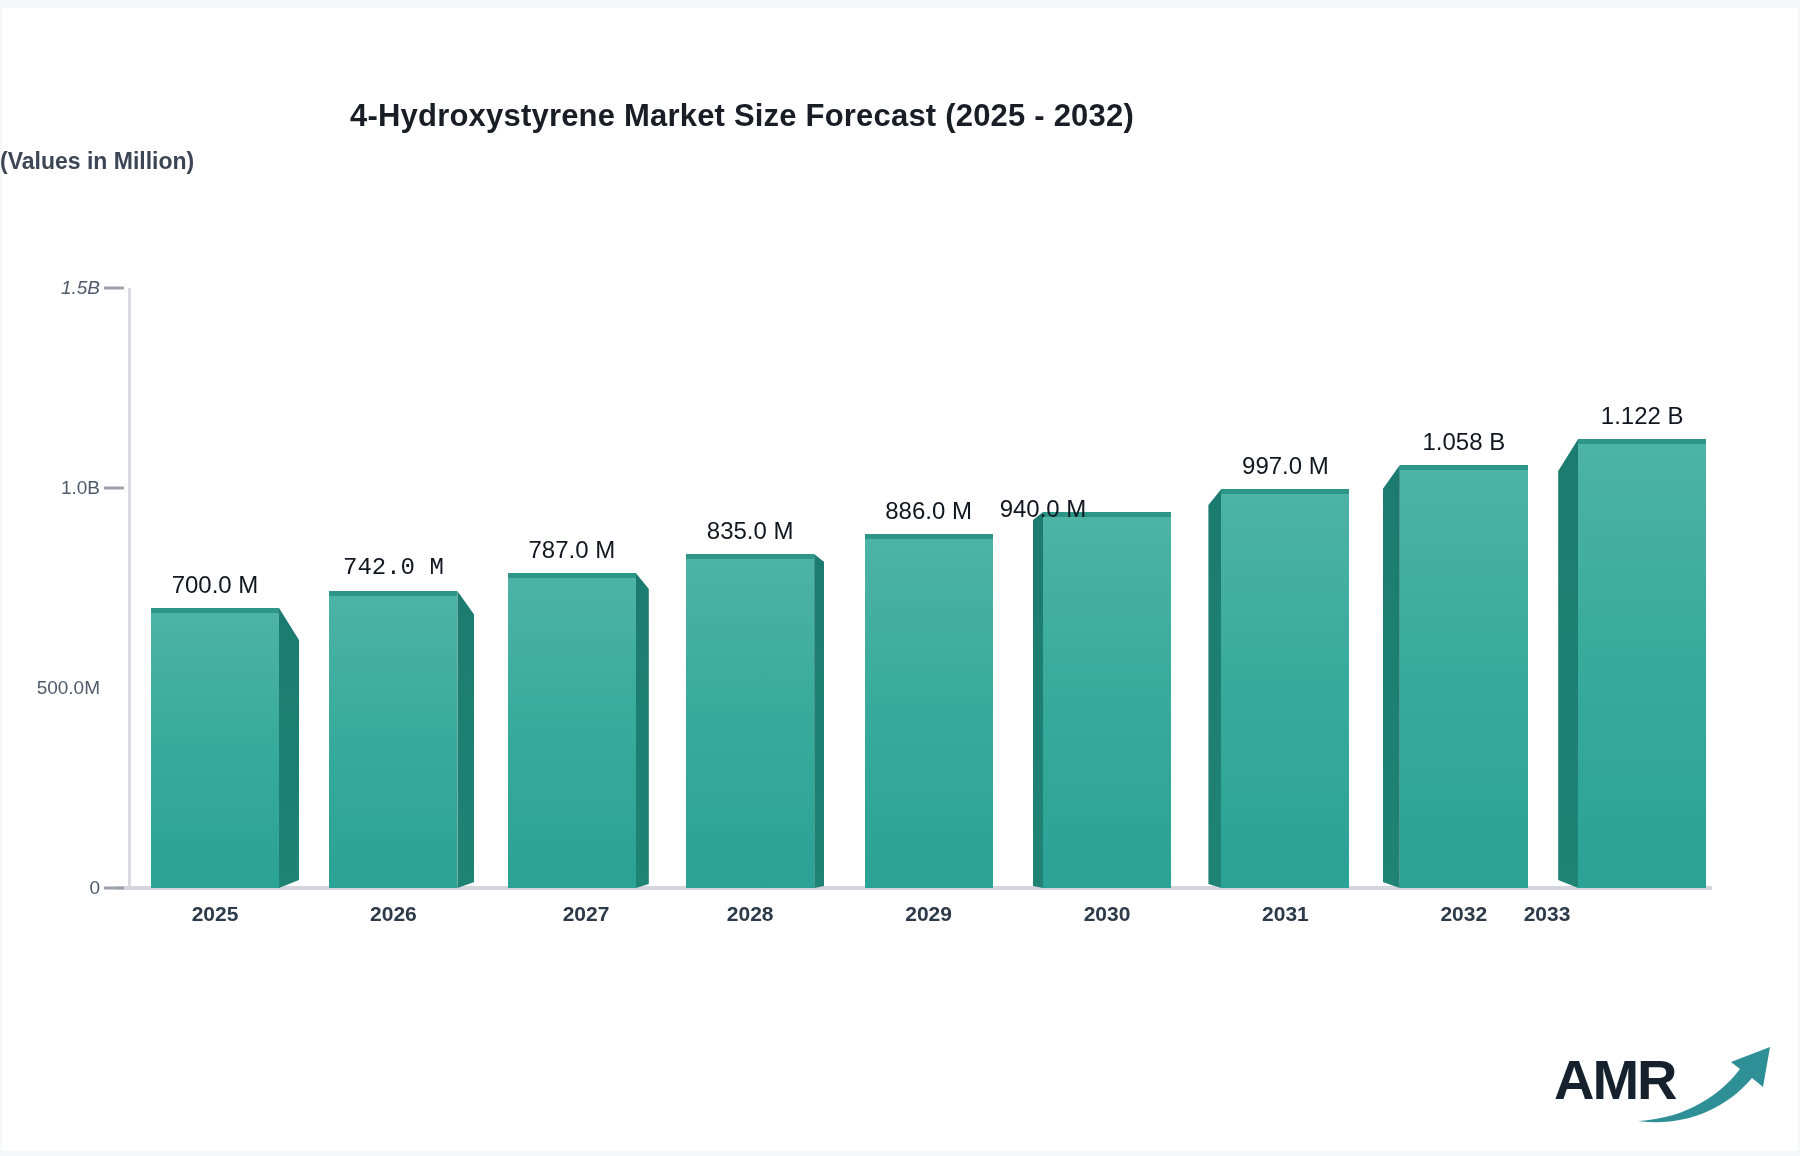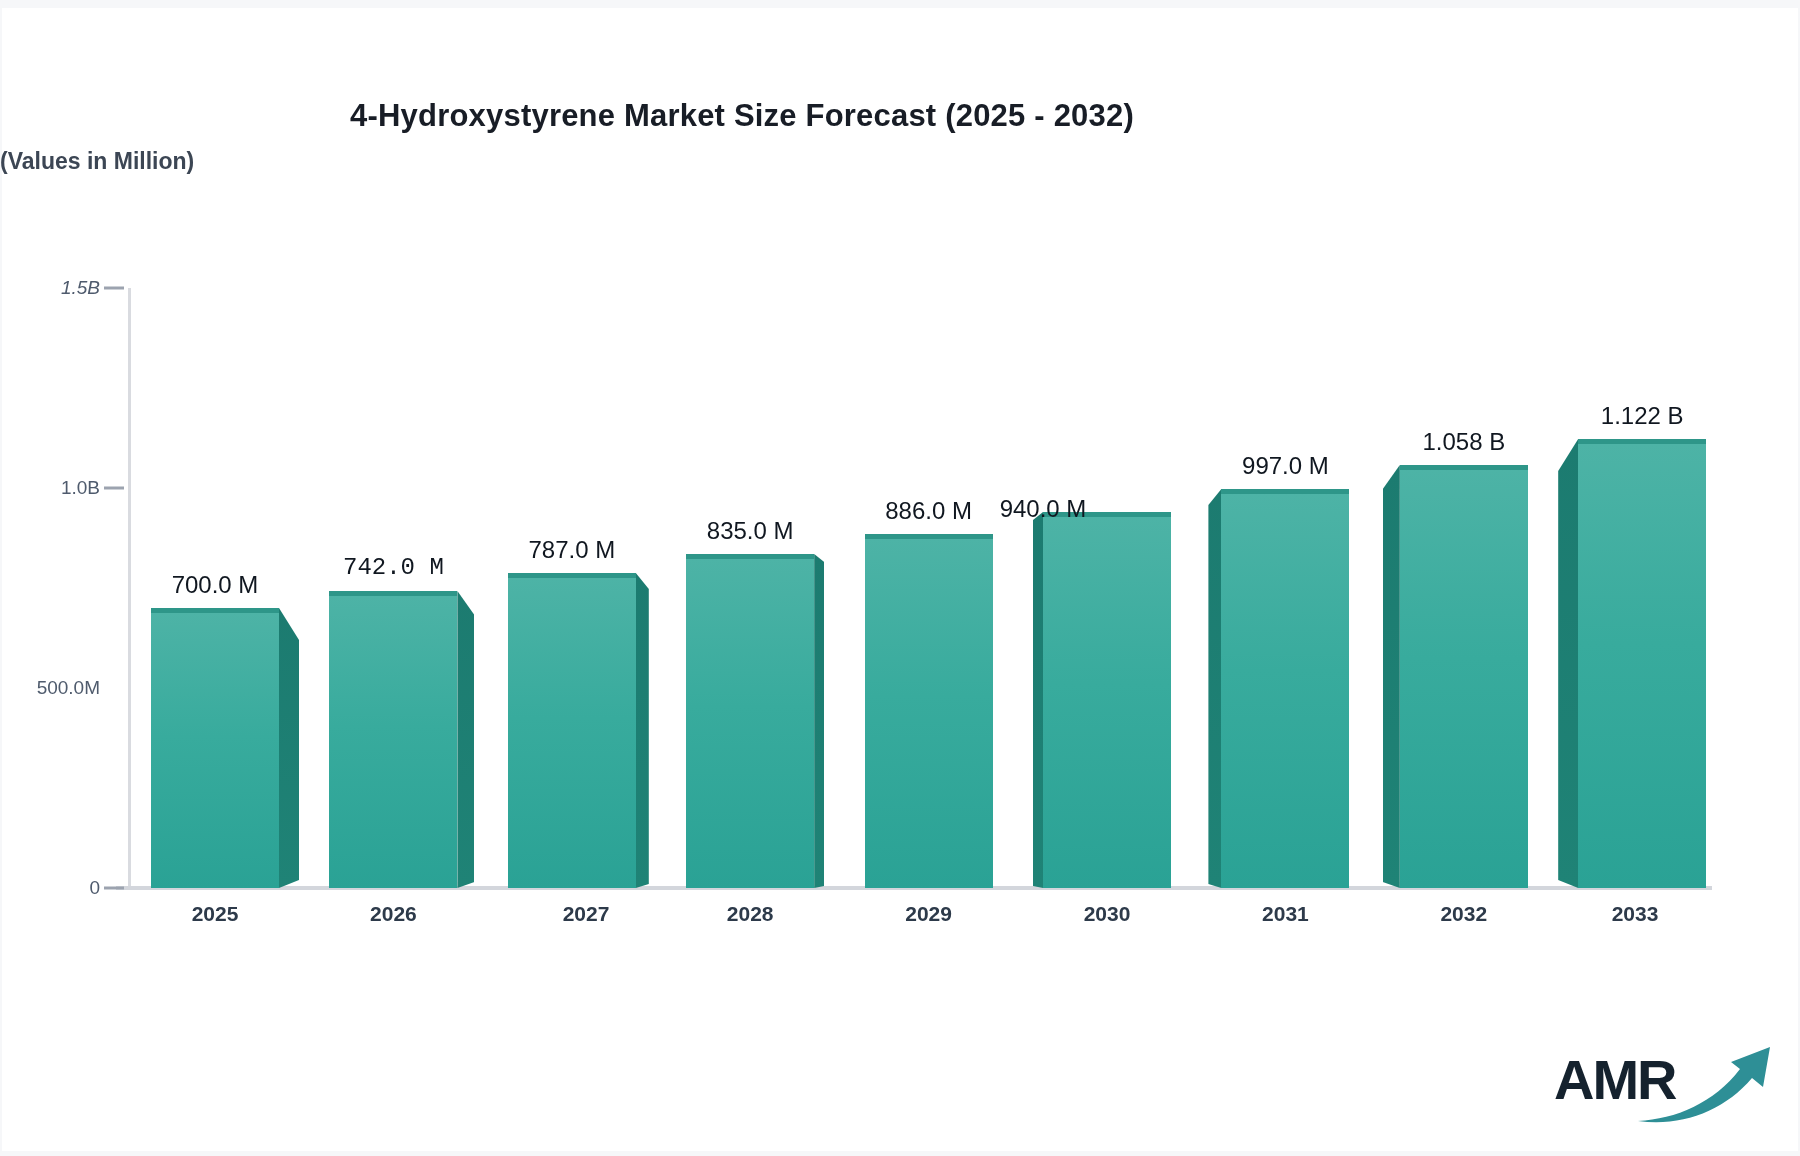--- a/index.html
+++ b/index.html
@@ -108,21 +108,21 @@
         <div class="bar-front" style="left: 17px; width: 128px;"></div>
         <div class="bar-side" style="width: 17px; left: 0px; clip-path: polygon(0px 24px, 100% 0px, 100% 100%, 0px calc(100% - 6px));"></div>
       </div>
       <div class="bar-label" style="left: 1463.8px; top: 428px;">1.058 B</div>
       <div class="x-label" style="left: 1463.8px;">2032</div>
       <div class="bar-wrap" style="left: 1558.2px; top: 439px; width: 148px; height: 449px;">
         <div class="bar-front" style="left: 20px; width: 128px;"></div>
         <div class="bar-side" style="width: 20px; left: 0px; clip-path: polygon(0px 32px, 100% 0px, 100% 100%, 0px calc(100% - 8px));"></div>
       </div>
       <div class="bar-label" style="left: 1642.2px; top: 402px;">1.122 B</div>
-      <div class="x-label" style="left: 1635px;">2033</div>
+      <div class="x-label" style="left: 1547px;">2033</div>
     </div>
 
   <div class="logo">
     <span class="logo-text">AMR</span>
     <svg class="logo-arrow" width="150" height="95" viewBox="0 0 150 95">
       <path d="M6,86 C44,84 82,68 108,34 L99,27 L138,12 L131,52 L120,43 C92,76 50,92 6,86 Z" fill="#2e8f96"></path>
     </svg>
   </div>
 </div>
 

